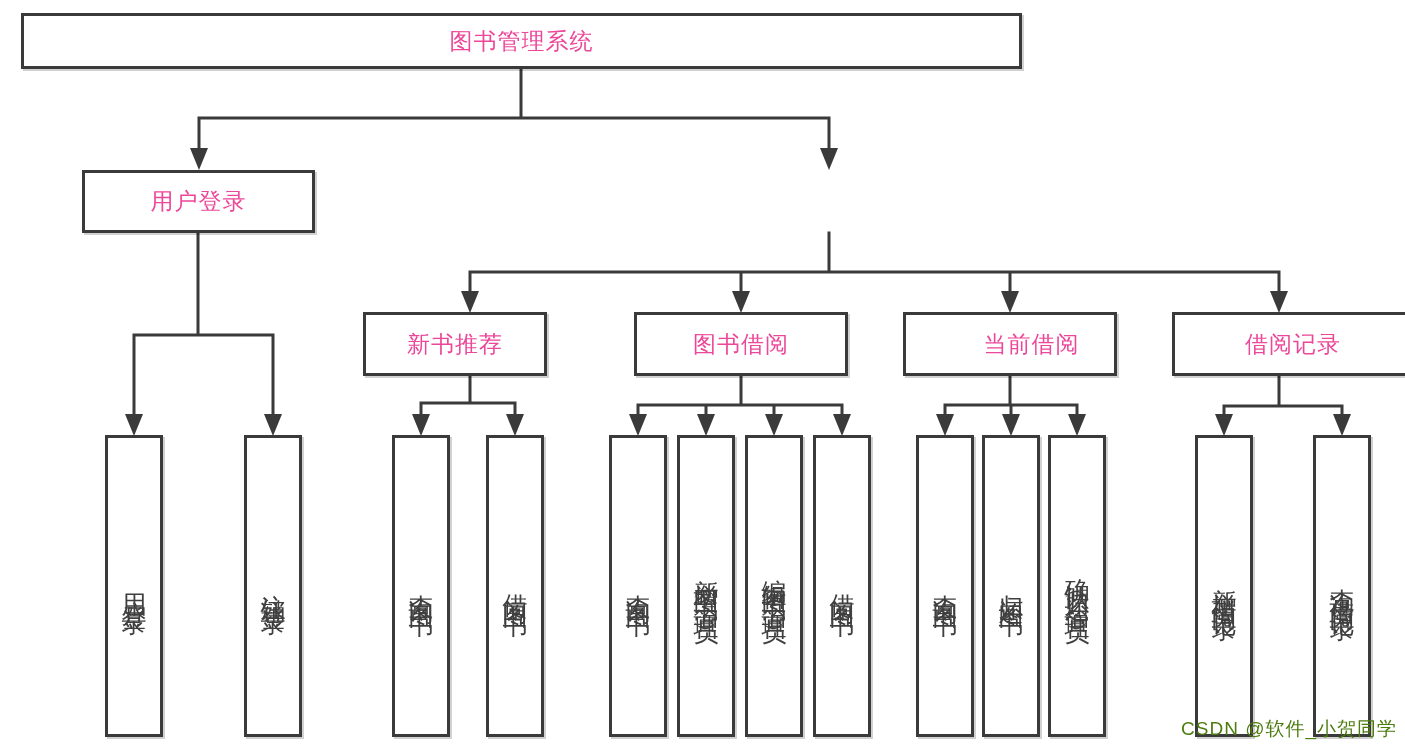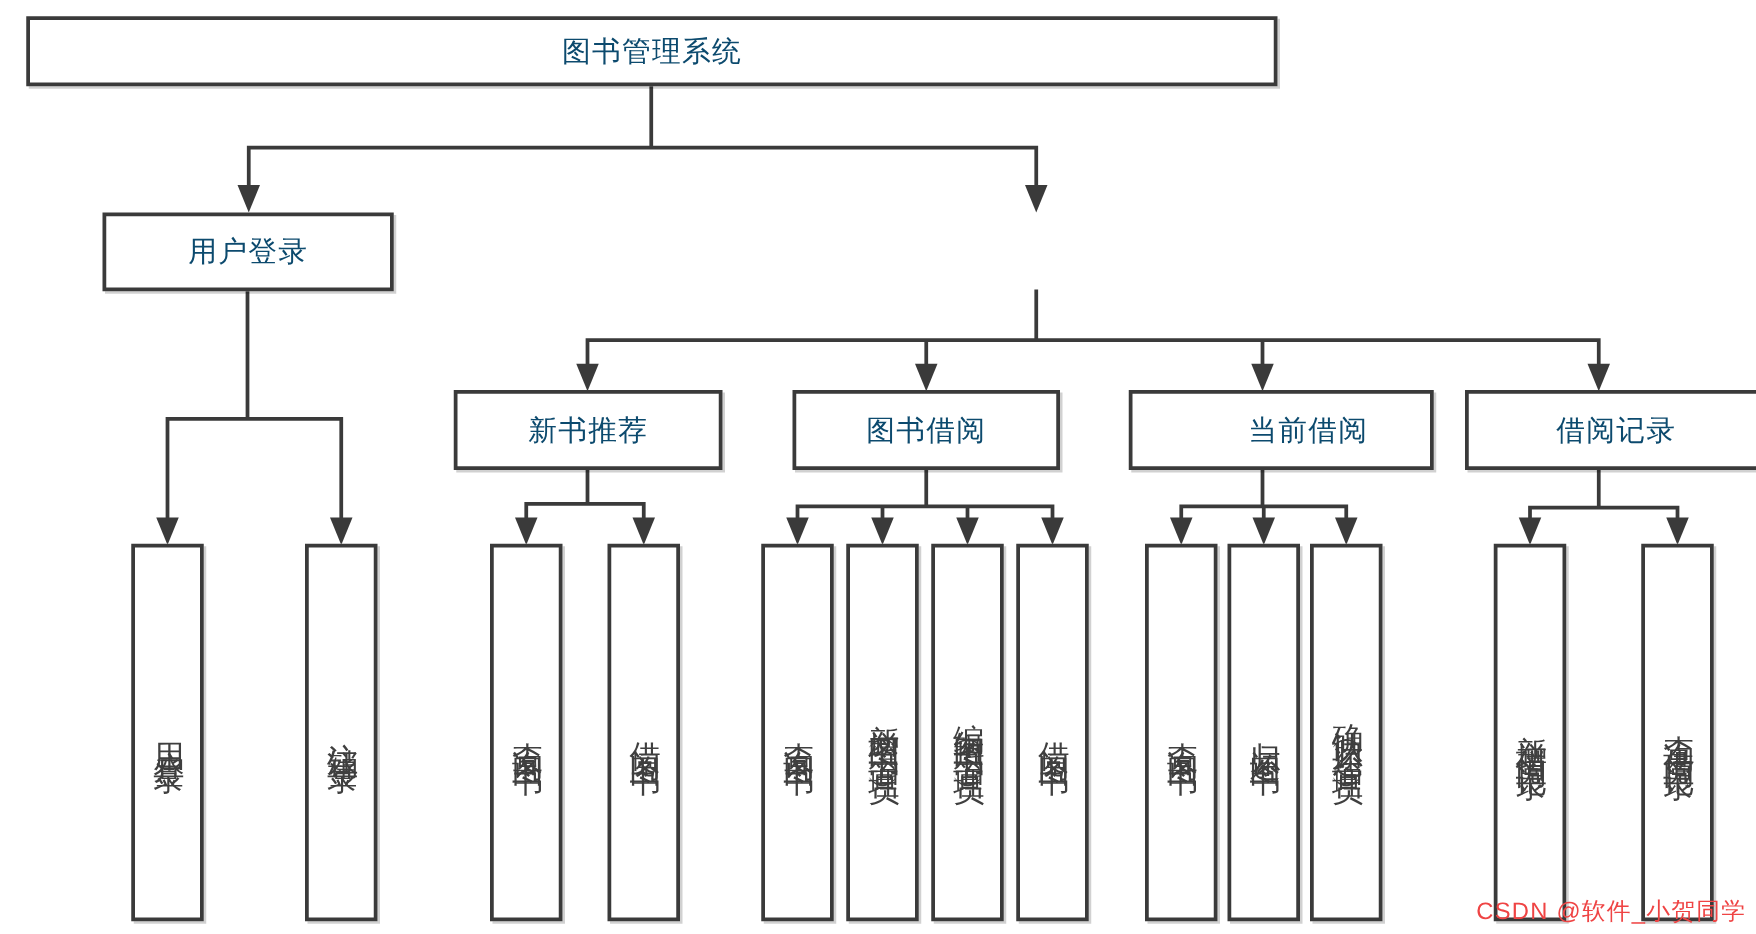--- a/index.html
+++ b/index.html
@@ -30,21 +30,21 @@
     box-sizing: border-box;
     background: #ffffff;
     border: 3px solid #3a3a3a;
     box-shadow: 2px 2px 0 rgba(0,0,0,0.18);
     display: flex;
     align-items: center;
     justify-content: center;
     z-index: 2;
   }
   .node.h span {
-    color: #0c4a6e;
+    color: #ec4899;
     font-size: 23px;
     letter-spacing: 1px;
     white-space: nowrap;
   }
   .node.v {
     width: 58px;
     height: 302px;
     top: 435px;
   }
   .node.v span {
@@ -55,21 +55,21 @@
     letter-spacing: 6px;
     white-space: nowrap;
     line-height: 1;
   }
   .watermark {
     position: absolute;
     right: 8px;
     bottom: 5px;
     font-size: 19px;
     letter-spacing: 1px;
-    color: #ef4444;
+    color: #4d7c0f;
     z-index: 3;
     white-space: nowrap;
   }
 </style>
 </head>
 <body>
 
 <div id="stage">
 
   <svg class="wires" width="1405" height="747" viewBox="0 0 1405 747">
@@ -132,27 +132,27 @@
   </svg>
 
   <div class="node h" style="left:21px; top:13px; width:1001px; height:56px;">
     <span>图书管理系统</span>
   </div>
 
   <div class="node h" style="left:82px; top:170px; width:233px; height:63px;">
     <span>用户登录</span>
   </div>
 
-  <div class="node h" style="left:363px; top:312px; width:215px; height:64px;">
+  <div class="node h" style="left:363px; top:312px; width:184px; height:64px;">
     <span>新书推荐</span>
   </div>
   <div class="node h" style="left:634px; top:312px; width:214px; height:64px;">
     <span>图书借阅</span>
   </div>
-  <div class="node h" style="left:903px; top:312px; width:244px; height:64px;padding-left:43px;">
+  <div class="node h" style="left:903px; top:312px; width:214px; height:64px;padding-left:43px;">
     <span>当前借阅</span>
   </div>
   <div class="node h" style="left:1172px; top:312px; width:242px; height:64px;">
     <span>借阅记录</span>
   </div>
 
   <div class="node v" style="left:105px;">
     <span>用户登录</span>
   </div>
   <div class="node v" style="left:244px;">

